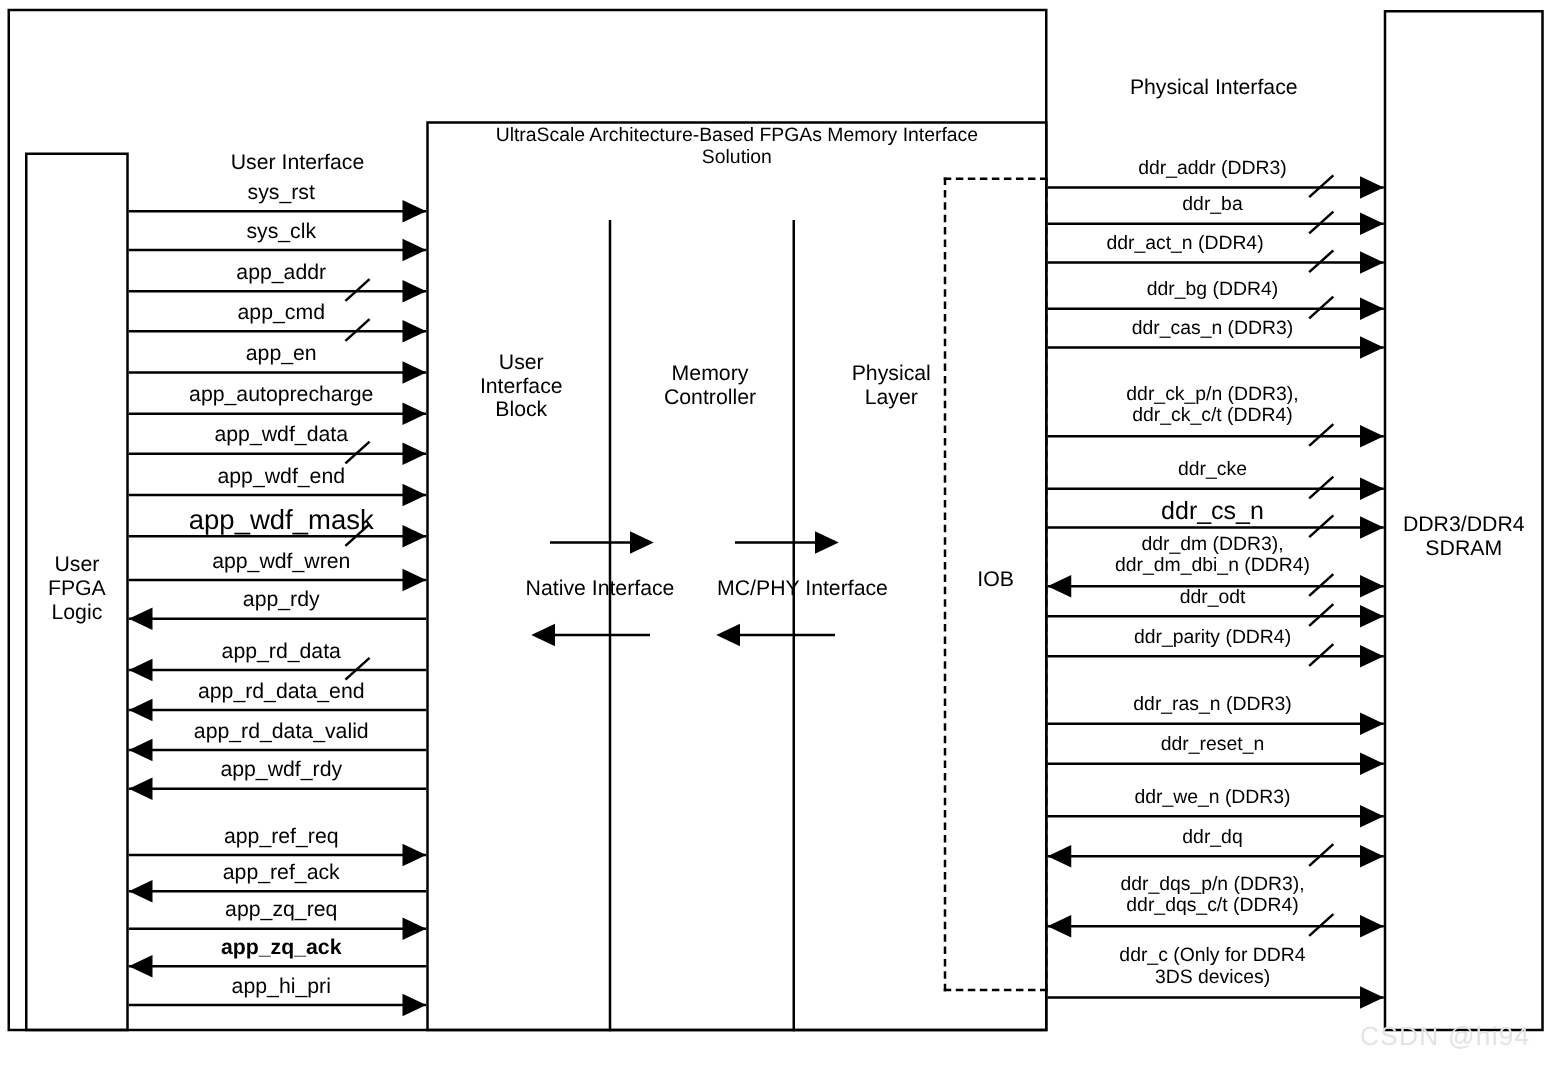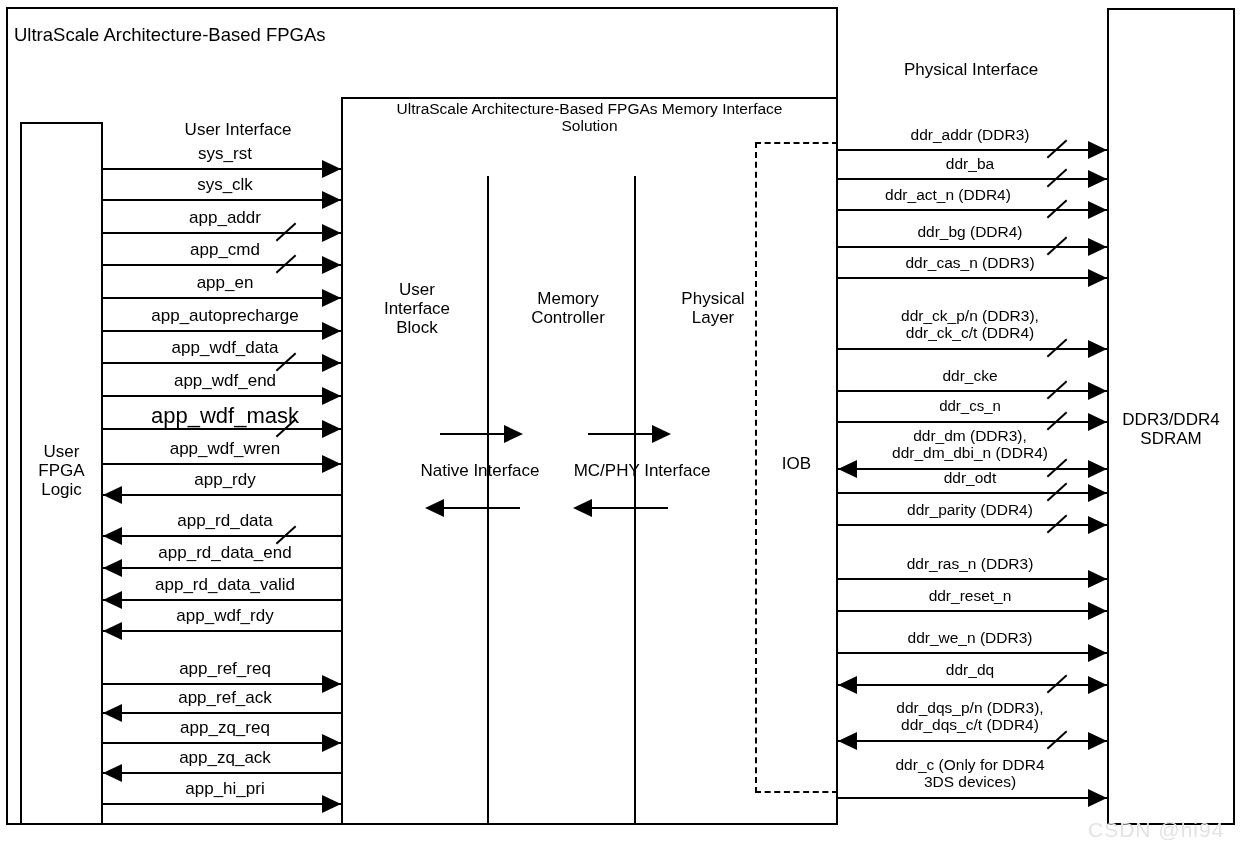--- a/index.html
+++ b/index.html
@@ -27,21 +27,20 @@
          transform:rotate(-42deg);transform-origin:center center;}
 
   .wm{position:absolute;color:#e3e3e3;font-size:21px;letter-spacing:1px;}
 </style>
 </head>
 <body>
 
 <div id="stage">
 
   <div class="box" style="left:6px;top:7px;width:832px;height:818px;"></div>
-  <div class="lbl" style="left:14px;top:25px;font-size:18.5px;">UltraScale Architecture-Based FPGAs</div>
 
   <div class="box" style="left:20px;top:122px;width:83px;height:703px;"></div>
   <div class="lbl ctr" style="left:20px;top:442px;width:83px;font-size:17px;">User
 FPGA
 Logic</div>
 
   <div class="box" style="left:341px;top:97px;width:497px;height:728px;"></div>
   <div class="lbl ctr" style="left:345px;top:100px;width:489px;font-size:15.5px;">UltraScale Architecture-Based FPGAs Memory Interface
 Solution</div>
 
@@ -134,21 +133,21 @@
       <div class="arw r" style="left: 322px; top: 675px;"></div>
       <div class="lbl ctr" style="left: 120px; width: 210px; font-size: 17px; top: 659px;">app_ref_req</div>
       <div class="hline" style="left: 103px; top: 712px; width: 238px;"></div>
       <div class="arw l" style="left: 103px; top: 704px;"></div>
       <div class="lbl ctr" style="left: 120px; width: 210px; font-size: 17px; top: 688px;">app_ref_ack</div>
       <div class="hline" style="left: 103px; top: 742px; width: 238px;"></div>
       <div class="arw r" style="left: 322px; top: 734px;"></div>
       <div class="lbl ctr" style="left: 120px; width: 210px; font-size: 17px; top: 718px;">app_zq_req</div>
       <div class="hline" style="left: 103px; top: 772px; width: 238px;"></div>
       <div class="arw l" style="left: 103px; top: 764px;"></div>
-      <div class="lbl ctr" style="left: 120px; width: 210px; font-size: 17px; top: 748px;">app_zq_ack</div>
+      <div class="lbl ctr" style="left: 120px; width: 210px; font-size: 17px; top: 748px; font-weight: bold;">app_zq_ack</div>
       <div class="hline" style="left: 103px; top: 803px; width: 238px;"></div>
       <div class="arw r" style="left: 322px; top: 795px;"></div>
       <div class="lbl ctr" style="left: 120px; width: 210px; font-size: 17px; top: 779px;">app_hi_pri</div>
     </div>
   <div id="ddr-signals">
       <div class="hline" style="left: 838px; top: 149px; width: 269px;"></div>
       <div class="arw r" style="left: 1088px; top: 141px;"></div>
       <div class="slash" style="left: 1044px; top: 148px;"></div>
       <div class="lbl ctr" style="left: 845px; width: 250px; font-size: 15.5px; top: 126px;">ddr_addr (DDR3)</div>
       <div class="hline" style="left: 838px; top: 178px; width: 269px;"></div>
@@ -171,21 +170,21 @@
       <div class="slash" style="left: 1044px; top: 347px;"></div>
       <div class="lbl ctr" style="left: 845px; width: 250px; font-size: 15.5px; top: 307px; text-align: center;">ddr_ck_p/n (DDR3),
 ddr_ck_c/t (DDR4)</div>
       <div class="hline" style="left: 838px; top: 390px; width: 269px;"></div>
       <div class="arw r" style="left: 1088px; top: 382px;"></div>
       <div class="slash" style="left: 1044px; top: 389px;"></div>
       <div class="lbl ctr" style="left: 845px; width: 250px; font-size: 15.5px; top: 367px;">ddr_cke</div>
       <div class="hline" style="left: 838px; top: 421px; width: 269px;"></div>
       <div class="arw r" style="left: 1088px; top: 413px;"></div>
       <div class="slash" style="left: 1044px; top: 420px;"></div>
-      <div class="lbl ctr" style="left: 845px; width: 250px; font-size: 15px; top: 398px;">ddr_cs_n</div>
+      <div class="lbl ctr" style="left: 845px; width: 250px; font-size: 20px; top: 398px;">ddr_cs_n</div>
       <div class="hline" style="left: 838px; top: 468px; width: 269px;"></div>
       <div class="arw r" style="left: 1088px; top: 460px;"></div>
       <div class="arw l" style="left: 838px; top: 460px;"></div>
       <div class="slash" style="left: 1044px; top: 467px;"></div>
       <div class="lbl ctr" style="left: 845px; width: 250px; font-size: 15.5px; top: 427px;">ddr_dm (DDR3),
 ddr_dm_dbi_n (DDR4)</div>
       <div class="hline" style="left: 838px; top: 492px; width: 269px;"></div>
       <div class="arw r" style="left: 1088px; top: 484px;"></div>
       <div class="slash" style="left: 1044px; top: 491px;"></div>
       <div class="lbl ctr" style="left: 845px; width: 250px; font-size: 15.5px; top: 469px;">ddr_odt</div>

